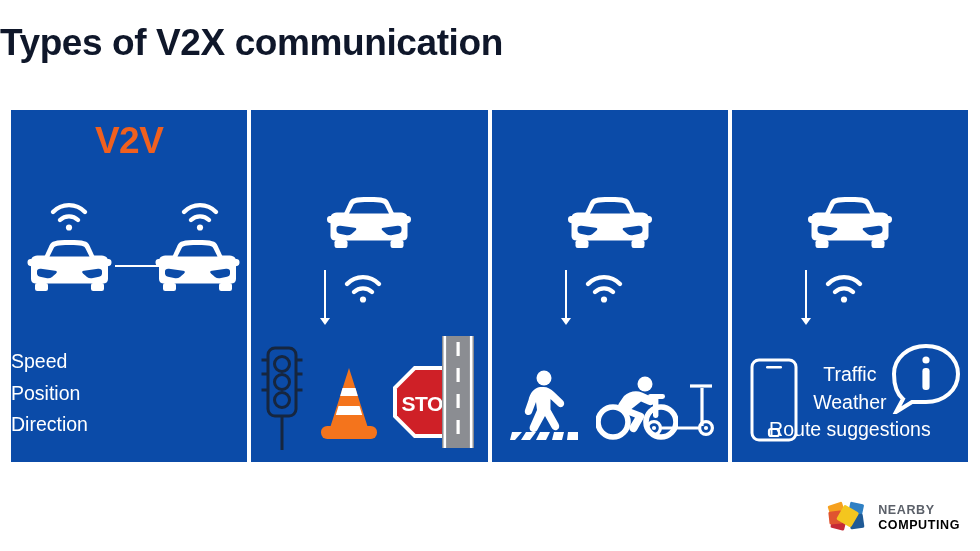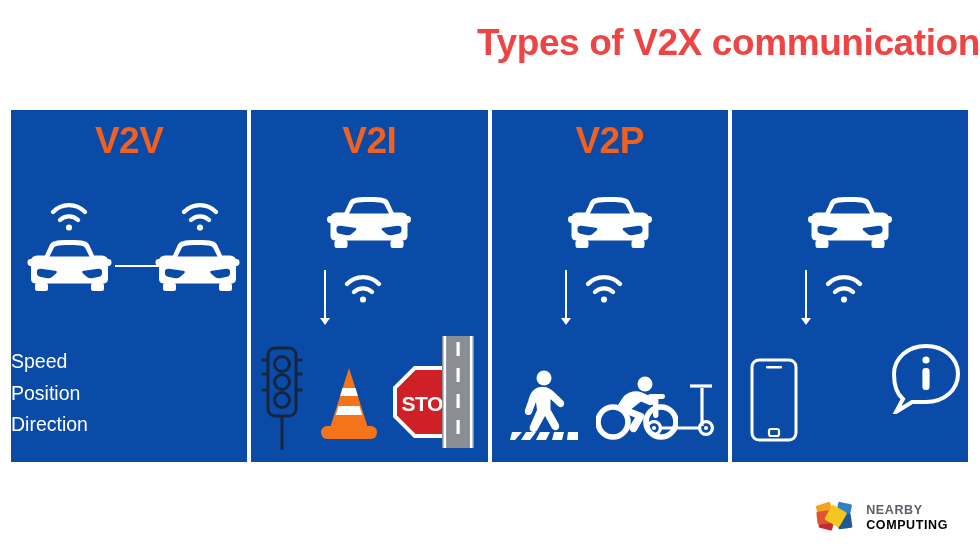--- a/index.html
+++ b/index.html
@@ -12,22 +12,22 @@
     background: #ffffff;
     font-family: "Liberation Sans", sans-serif;
     overflow: hidden;
     position: relative;
   }
   #page-title {
     position: absolute;
     top: 22px;
     left: 0;
     width: 980px;
-    text-align: right;
-    color: #ef4444;
+    text-align: left;
+    color: #0f172a;
     font-size: 37px;
     font-weight: bold;
     letter-spacing: -0.4px;
     font-family: "Liberation Sans", sans-serif;
   }
   #panels {
     position: absolute;
     top: 110px;
     left: 11px;
     width: 957px;
@@ -133,21 +133,20 @@
         </g>
       </svg>
     </div>
 
     <div class="panel-body-text v2v-text">Speed
 Position
 Direction</div>
   </div>
 
   <div class="panel">
-    <div class="panel-title">V2I</div>
 
     <svg class="car-top" width="85" height="58" viewBox="0 0 85 58">
       <g fill="#ffffff">
         <path d="M22.5 6.5 C24.5 2.2 28 1 42.5 1 C57 1 60.5 2.2 62.5 6.5 L68 18.5 L17 18.5 Z"></path>
         <path d="M4 22 C4 18.2 7 16.5 12 16.5 L73 16.5 C78 16.5 81 18.2 81 22 L81 40 C81 43 79 44.5 76 44.5 L9 44.5 C6 44.5 4 43 4 40 Z"></path>
         <rect x="8" y="44" width="13" height="8" rx="2.2"></rect>
         <rect x="64" y="44" width="13" height="8" rx="2.2"></rect>
         <path d="M0.5 23 C0.5 20.5 2.5 19.5 5 20.2 L9 21.5 L9 28 L3 27 C1.2 26.6 0.5 25.4 0.5 23 Z"></path>
         <path d="M84.5 23 C84.5 20.5 82.5 19.5 80 20.2 L76 21.5 L76 28 L82 27 C83.8 26.6 84.5 25.4 84.5 23 Z"></path>
       </g>
@@ -209,21 +208,20 @@
           <rect x="18.5" y="6" width="3.2" height="14"></rect>
           <rect x="18.5" y="32" width="3.2" height="14"></rect>
           <rect x="18.5" y="58" width="3.2" height="14"></rect>
           <rect x="18.5" y="84" width="3.2" height="14"></rect>
         </g>
       </svg>
     </div>
   </div>
 
   <div class="panel">
-    <div class="panel-title">V2P</div>
 
     <svg class="car-top" width="85" height="58" viewBox="0 0 85 58">
       <g fill="#ffffff">
         <path d="M22.5 6.5 C24.5 2.2 28 1 42.5 1 C57 1 60.5 2.2 62.5 6.5 L68 18.5 L17 18.5 Z"></path>
         <path d="M4 22 C4 18.2 7 16.5 12 16.5 L73 16.5 C78 16.5 81 18.2 81 22 L81 40 C81 43 79 44.5 76 44.5 L9 44.5 C6 44.5 4 43 4 40 Z"></path>
         <rect x="8" y="44" width="13" height="8" rx="2.2"></rect>
         <rect x="64" y="44" width="13" height="8" rx="2.2"></rect>
         <path d="M0.5 23 C0.5 20.5 2.5 19.5 5 20.2 L9 21.5 L9 28 L3 27 C1.2 26.6 0.5 25.4 0.5 23 Z"></path>
         <path d="M84.5 23 C84.5 20.5 82.5 19.5 80 20.2 L76 21.5 L76 28 L82 27 C83.8 26.6 84.5 25.4 84.5 23 Z"></path>
       </g>
@@ -326,25 +324,28 @@
         <rect x="16" y="8" width="16" height="2.6" rx="1.3" fill="#ffffff"></rect>
         <rect x="19" y="71" width="10" height="7" rx="2" fill="none" stroke="#ffffff" stroke-width="2.2"></rect>
       </svg>
 
       <svg class="svg-block" style="position:absolute;right:6px;bottom:34px;" width="72" height="70" viewBox="0 0 72 70">
         <path d="M36 2 C54 2 68 14 68 30 C68 46 54 58 36 58 L22 58 L6 68 L13 55 C7 50 4 41 4 30 C4 14 18 2 36 2 Z" fill="none" stroke="#ffffff" stroke-width="4"></path>
         <circle cx="36" cy="16" r="3.6" fill="#ffffff"></circle>
         <rect x="32.4" y="24" width="7.2" height="22" rx="3.2" fill="#ffffff"></rect>
       </svg>
 
+      <div class="panel-body-text" style="bottom:4px; top:auto; text-align:center; font-size:19.5px; line-height:1.42;">Traffic
+Weather
+Route suggestions</div>
     </div>
   </div>
 </div>
 
-<div style="position:absolute; right:32px; bottom:10px; display:flex; align-items:center; gap:9px;justify-content:center;">
+<div style="position:absolute; right:20px; bottom:10px; display:flex; align-items:center; gap:9px;justify-content:center;">
   <svg width="46" height="46" viewBox="0 0 46 46">
     <g transform="translate(23,23)">
       <rect x="-14" y="-17" width="15" height="15" rx="1.5" transform="rotate(-18)" fill="#f6a11f"></rect>
       <rect x="1" y="-17" width="14" height="14" rx="1.5" transform="rotate(12)" fill="#2f80c4"></rect>
       <rect x="3" y="-2" width="14" height="14" rx="1.5" transform="rotate(-8)" fill="#1f5a96"></rect>
       <rect x="-13" y="-1" width="14" height="14" rx="1.5" transform="rotate(14)" fill="#c62a36"></rect>
       <rect x="-17" y="-8" width="13" height="13" rx="1.5" transform="rotate(-6)" fill="#e0542f"></rect>
       <rect x="-8" y="-11" width="17" height="17" rx="2" transform="rotate(30)" fill="#f4c61e"></rect>
     </g>
   </svg>

